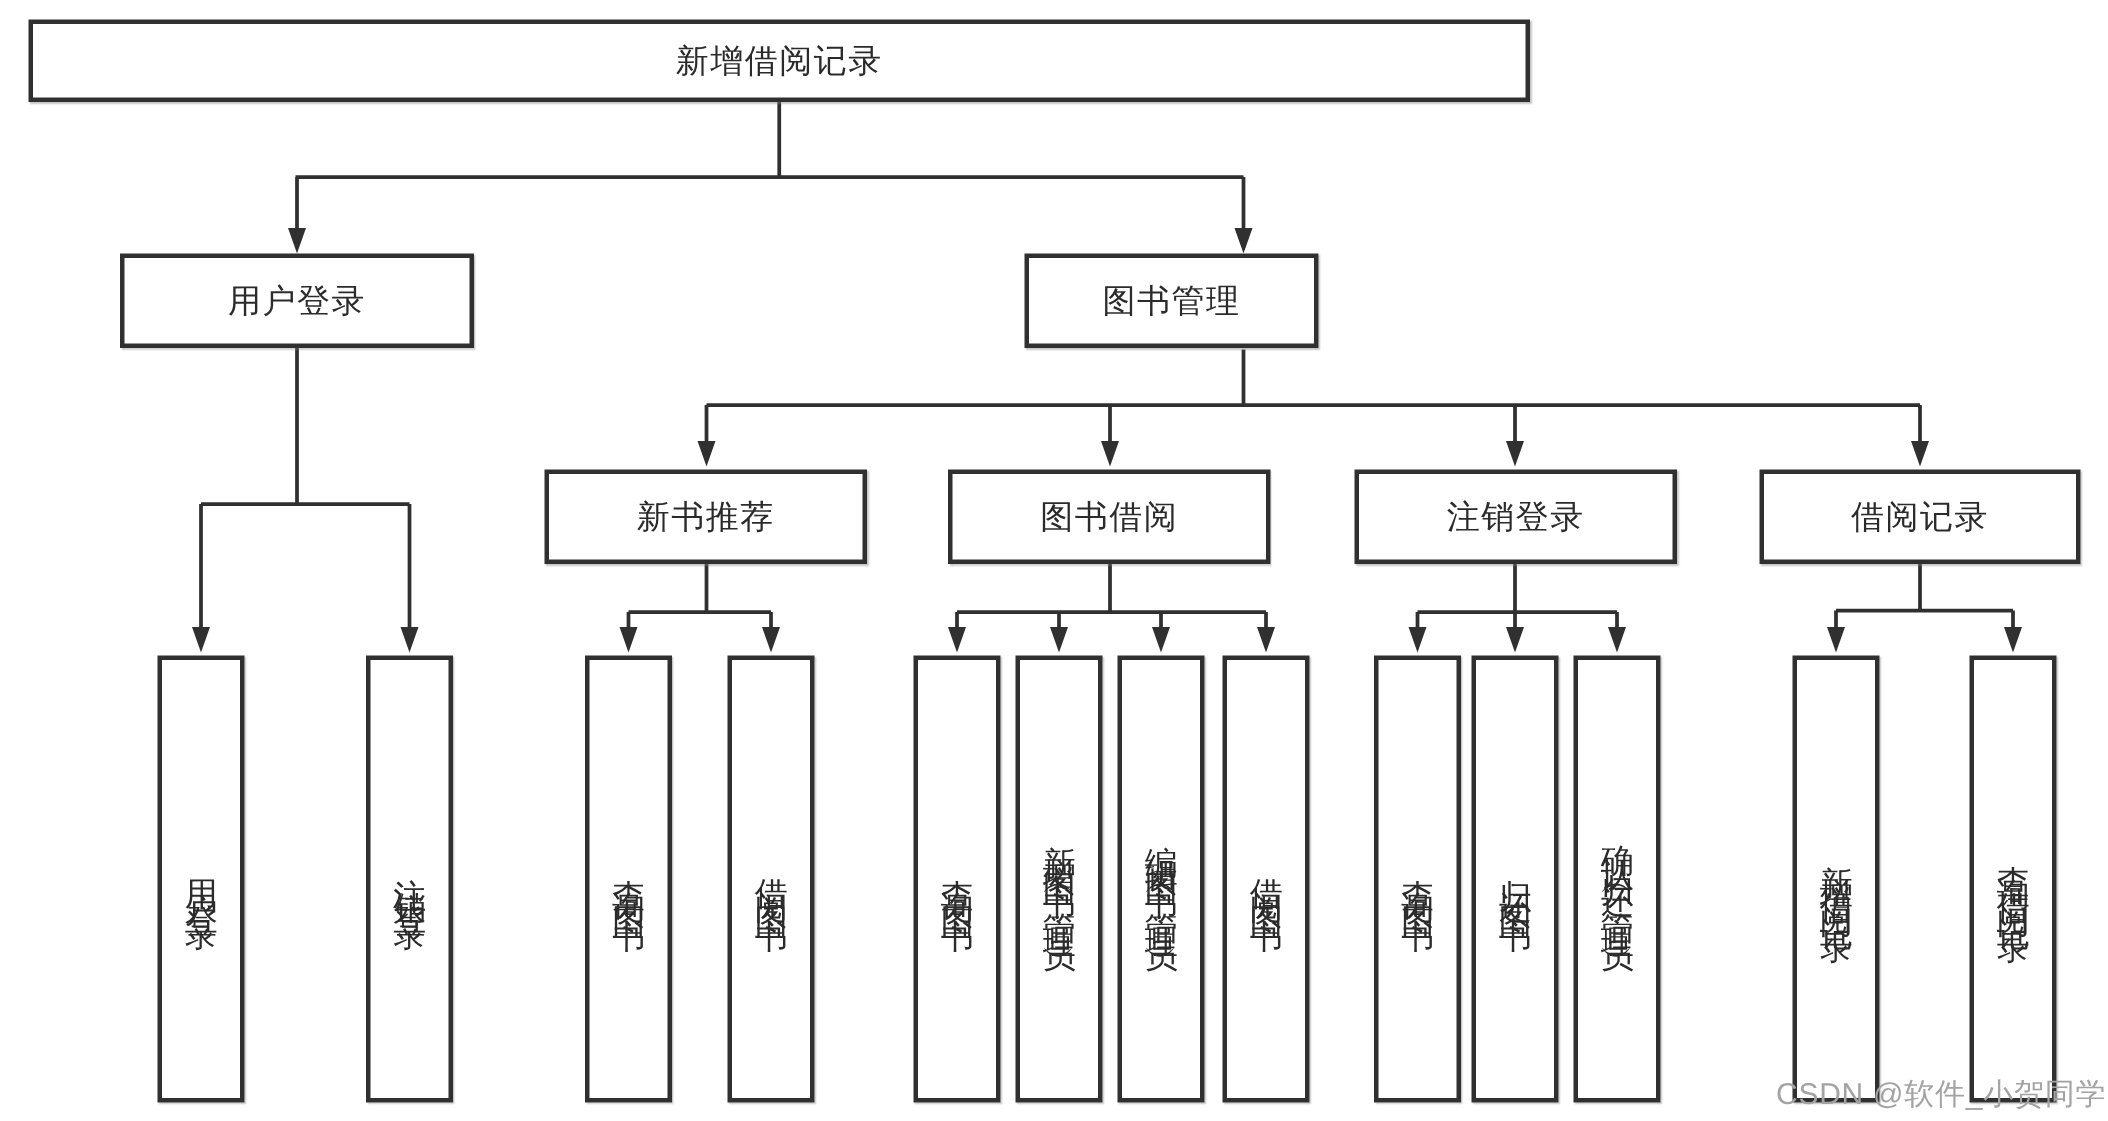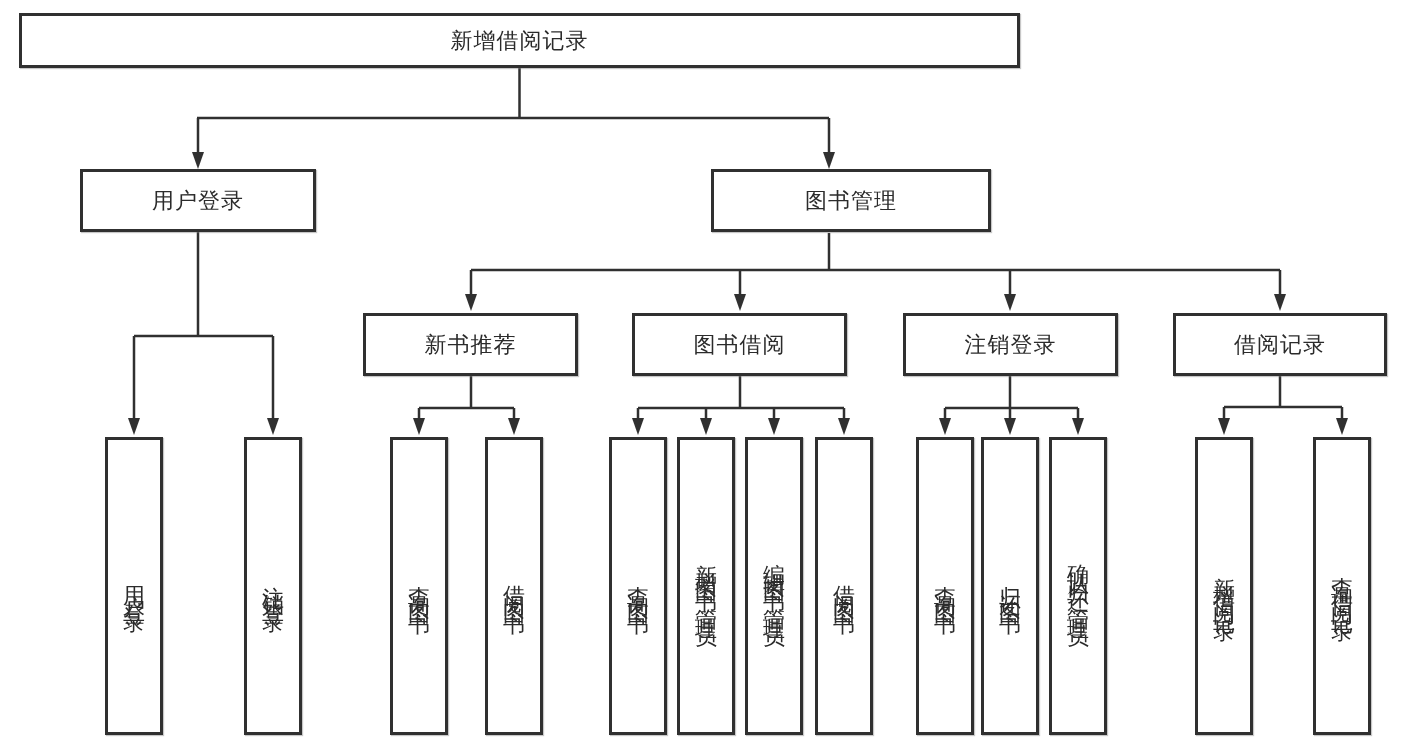--- a/index.html
+++ b/index.html
@@ -96,21 +96,21 @@
       <polygon points="1010,435 1004,418 1016,418"></polygon>
       <polygon points="1078,435 1072,418 1084,418"></polygon>
       <polygon points="1224,435 1218,418 1230,418"></polygon>
       <polygon points="1342,435 1336,418 1348,418"></polygon>
     </g>
   </svg>
 
   <div class="node h-node" style="left:19px; top:13px; width:1001px; height:55px;">新增借阅记录</div>
 
   <div class="node h-node" style="left:80px; top:169px; width:236px; height:63px;">用户登录</div>
-  <div class="node h-node" style="left:711px; top:169px; width:280px; height:63px;">图书管理</div>
+  <div class="node h-node" style="left:683px; top:169px; width:196px; height:63px;">图书管理</div>
 
   <div class="node h-node" style="left:632px; top:313px; width:215px; height:63px;">图书借阅</div>
   <div class="node h-node" style="left:363px; top:313px; width:215px; height:63px;">新书推荐</div>
   <div class="node h-node" style="left:903px; top:313px; width:215px; height:63px;">注销登录</div>
   <div class="node h-node" style="left:1173px; top:313px; width:214px; height:63px;">借阅记录</div>
 
   <div class="node v-node" style="left:105px; top:437px; width:58px; height:298px;">用户登录</div>
   <div class="node v-node" style="left:244px; top:437px; width:58px; height:298px;">注销登录</div>
 
   <div class="node v-node" style="left:390px; top:437px; width:58px; height:298px;">查询图书</div>
@@ -121,14 +121,15 @@
   <div class="node v-node" style="left:745px; top:437px; width:58px; height:298px;">编辑图书（管理员）</div>
   <div class="node v-node" style="left:815px; top:437px; width:58px; height:298px;">借阅图书</div>
 
   <div class="node v-node" style="left:916px; top:437px; width:58px; height:298px;">查询图书</div>
   <div class="node v-node" style="left:981px; top:437px; width:58px; height:298px;">归还图书</div>
   <div class="node v-node" style="left:1049px; top:437px; width:58px; height:298px;">确认归还（管理员）</div>
 
   <div class="node v-node" style="left:1195px; top:437px; width:58px; height:298px;">新增借阅记录</div>
   <div class="node v-node" style="left:1313px; top:437px; width:58px; height:298px;">查询借阅记录</div>
 
+  <div class="watermark">CSDN @软件_小贺同学</div>
 
 </div>
 
 </body></html>

